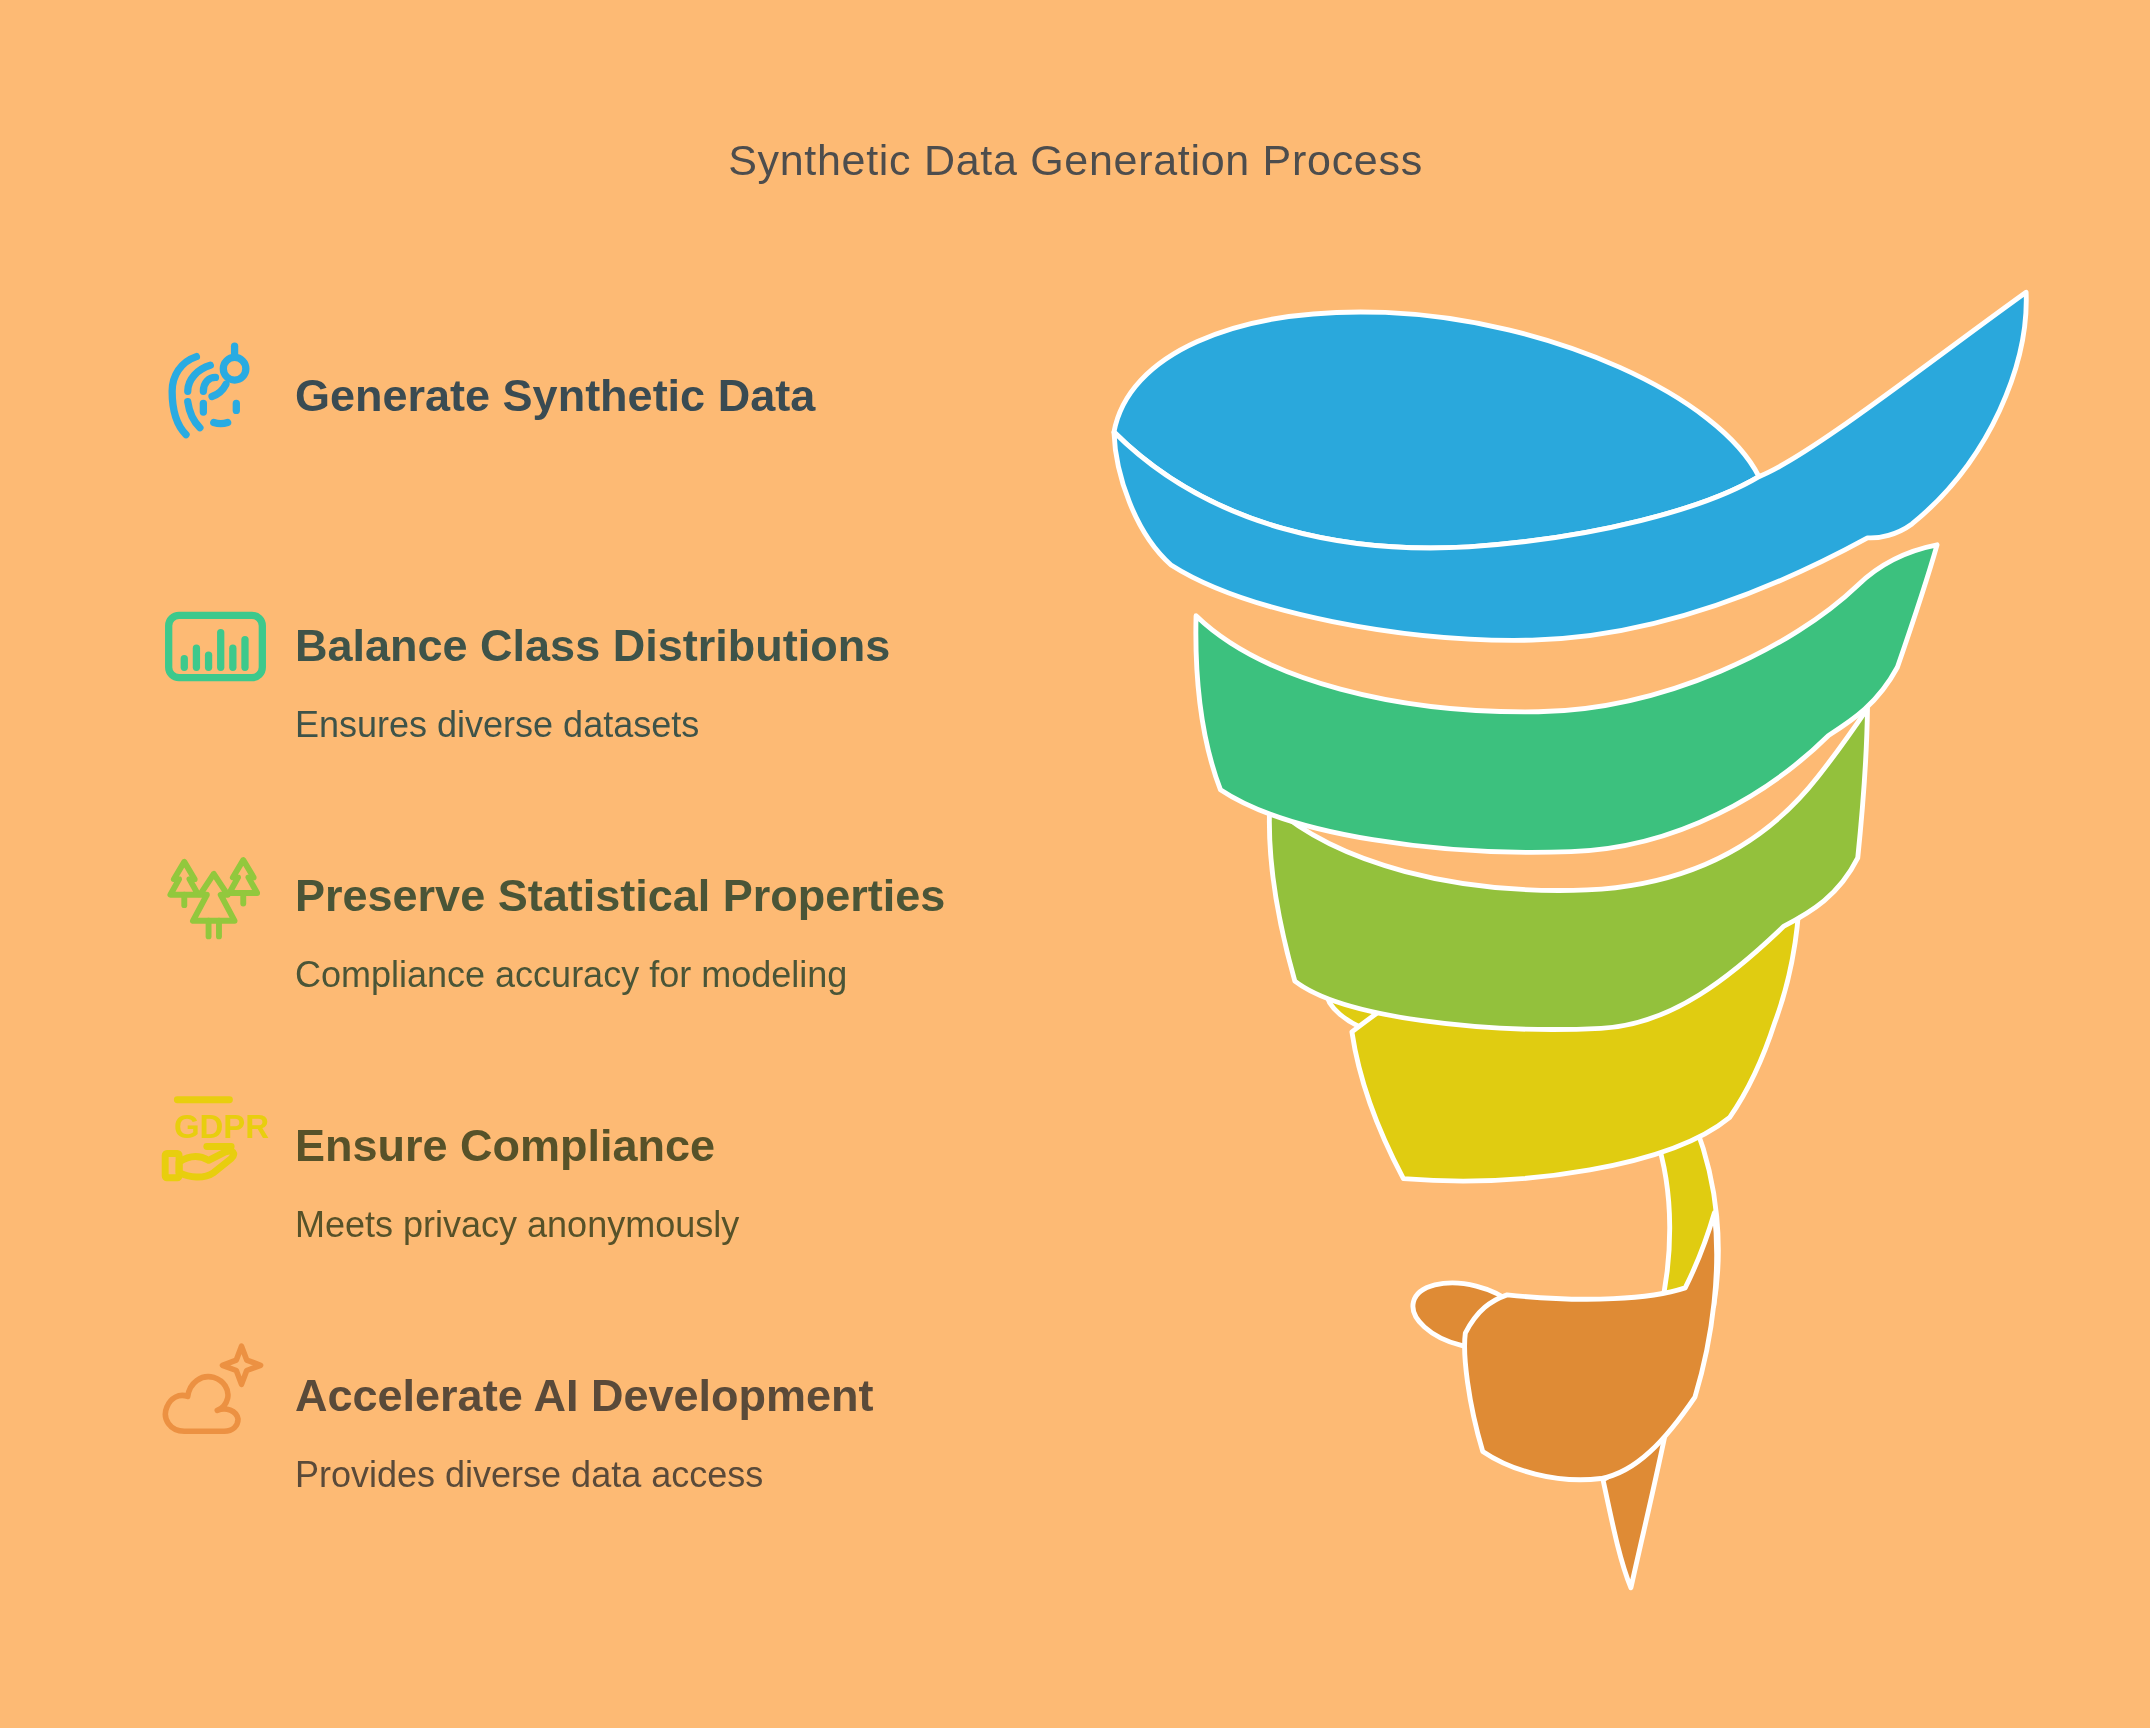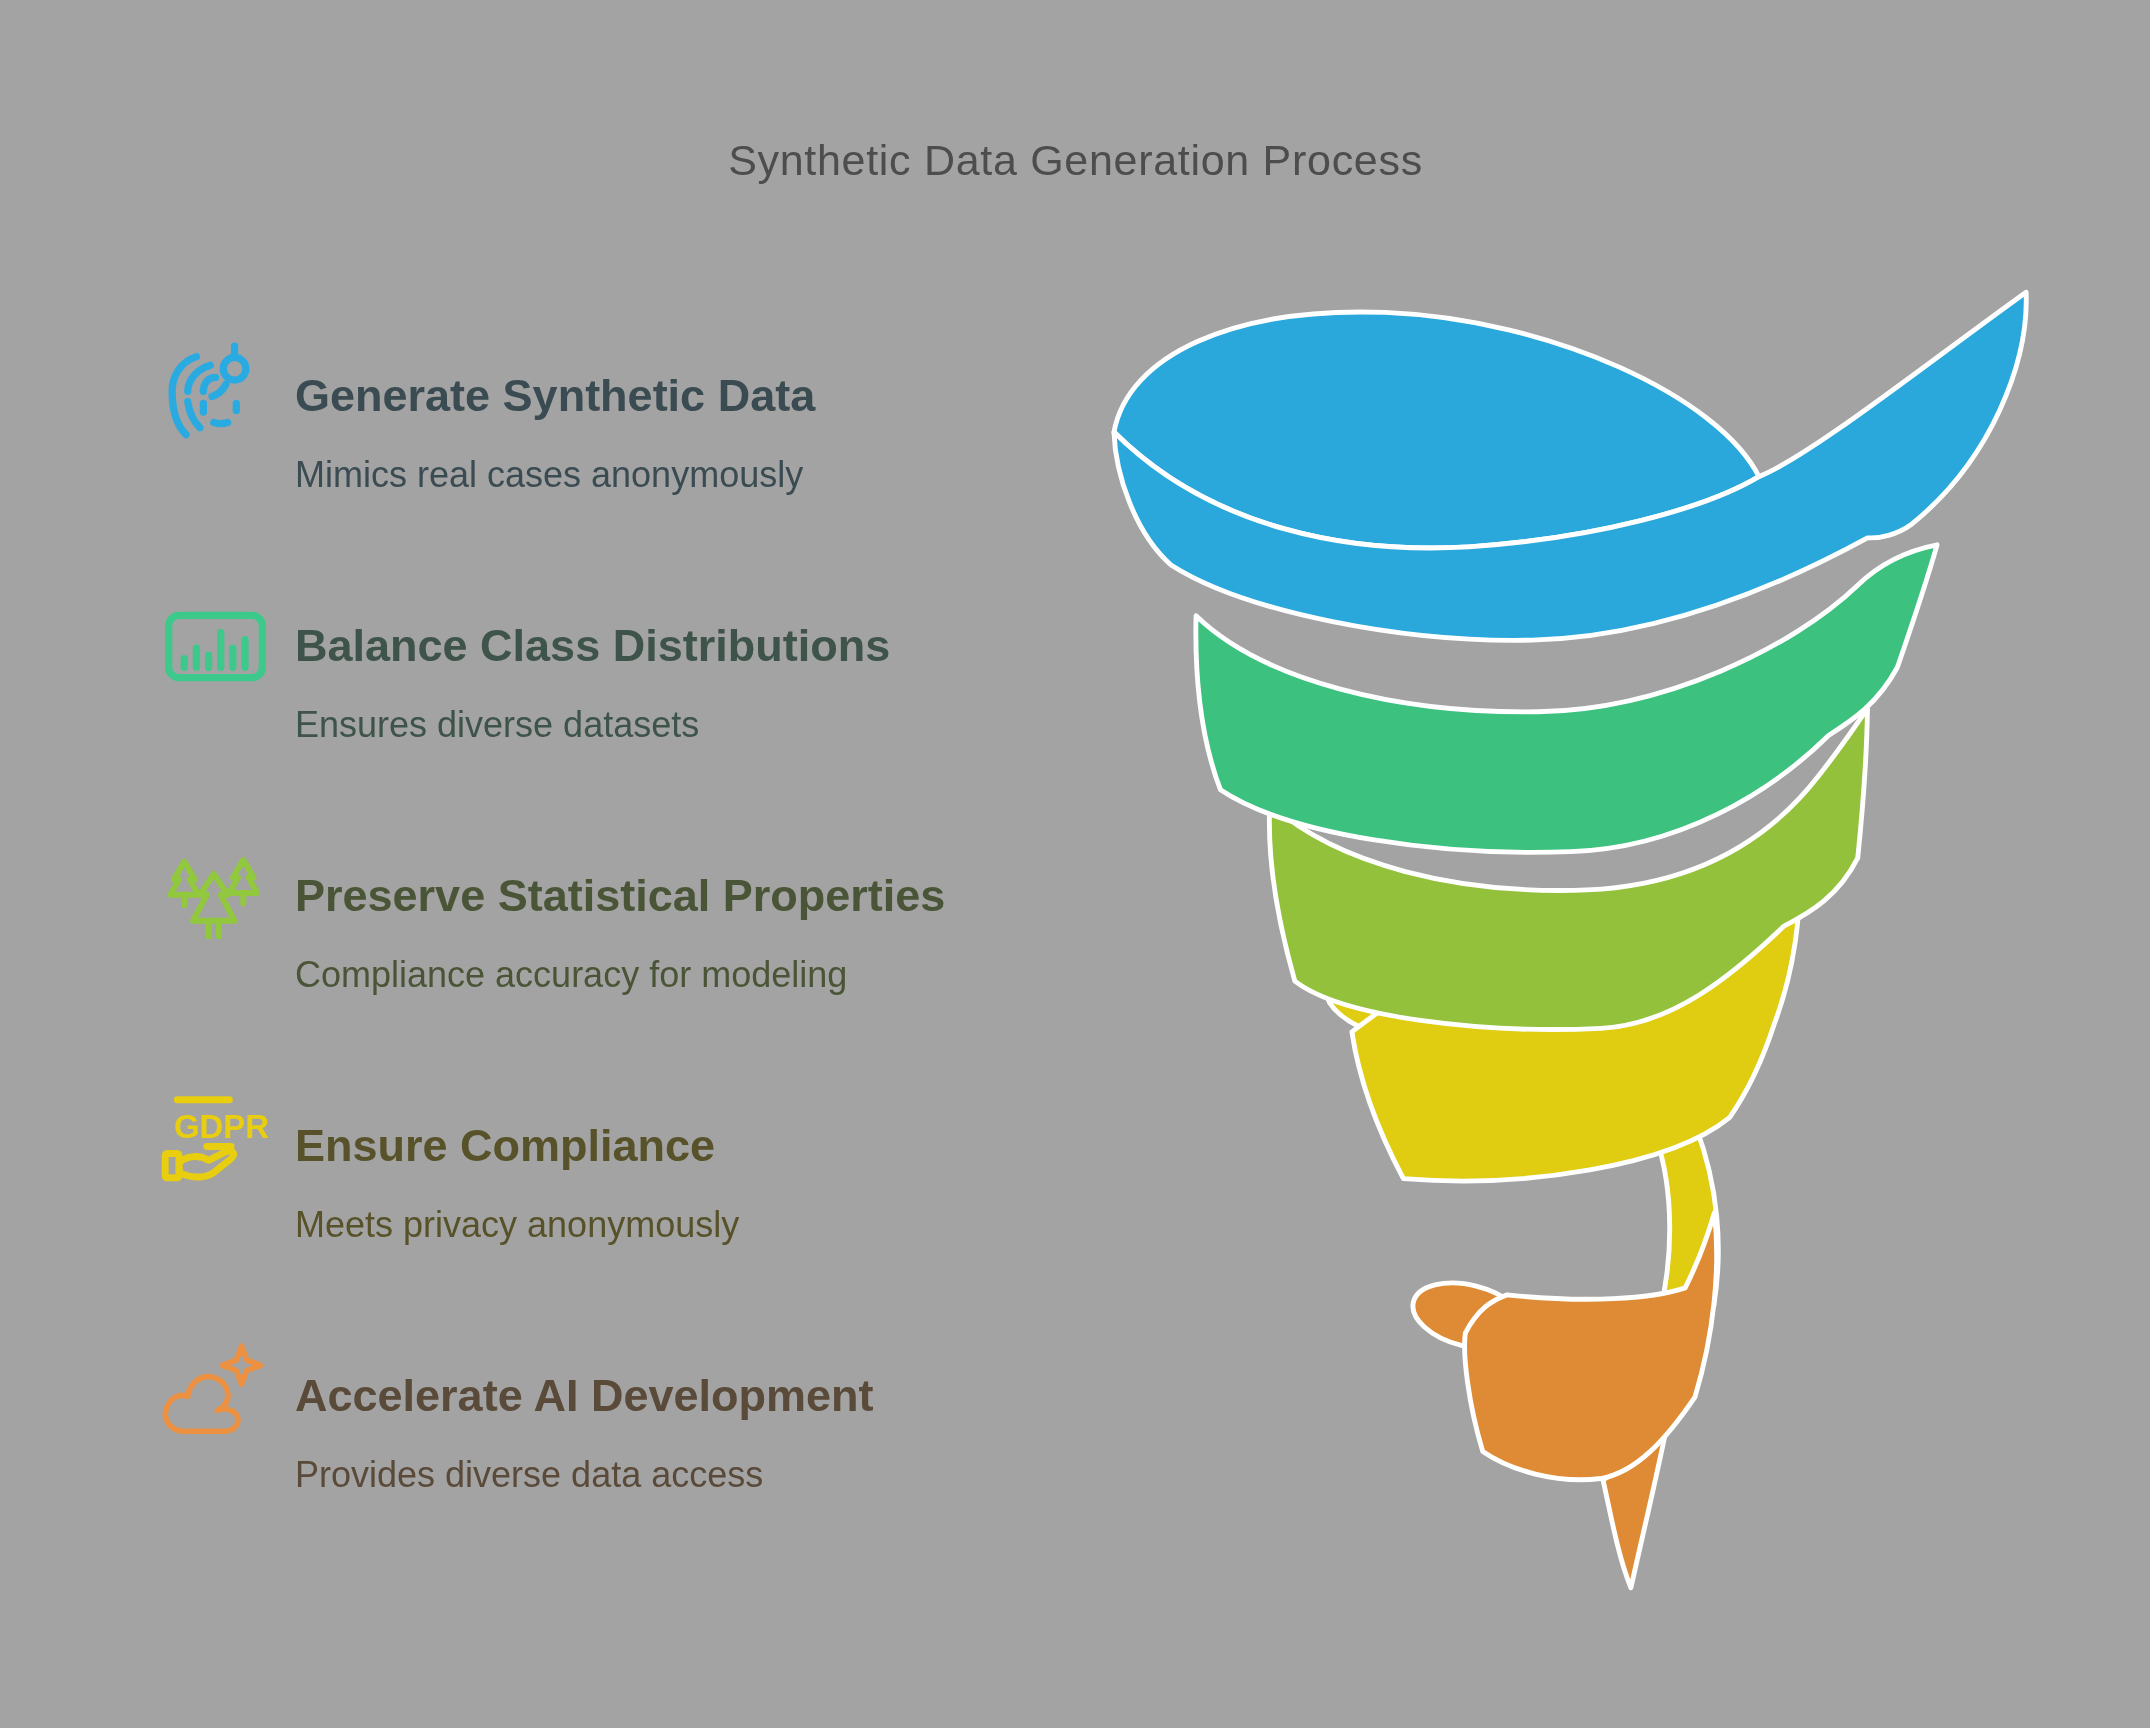--- a/index.html
+++ b/index.html
@@ -1,18 +1,18 @@
 <!DOCTYPE html>
 <html style="font-size:11px"><head>
 <meta charset="utf-8">
 <style>
   * { margin:0; padding:0; box-sizing:border-box; }
   html,body { width:2151px; height:1728px; background:#000; overflow:hidden;
               font-family:"Liberation Sans", sans-serif; }
-  .canvas { position:absolute; left:0; top:0; width:2151px; height:1728px; background:#a3a3a3; }
+  .canvas { position:absolute; left:0; top:0; width:2151px; height:1728px; background:#fdba74; }
 
   .diagram-title { position:absolute; left:0; top:136px; width:2151px; text-align:center;
                    font-size:43px; font-weight:normal; letter-spacing:0.7px; }
 
   .step { position:absolute; left:160px; width:905px; height:230px; }
   .step-0 { top:341px; } .step-1 { top:591px; } .step-2 { top:841px; }
   .step-3 { top:1091px; } .step-4 { top:1341px; }
 
   .step-icon { position:absolute; left:0; top:0; width:111px; height:111px; display:block; }
   .step-icon svg { width:111px; height:111px; display:block; }
@@ -45,21 +45,20 @@
           <path d="M25 36 L25 41"></path>
           <path d="M31 47 C34 48 36 48 39 47"></path>
           <path d="M38 25 C36 29 33 31 30 32"></path>
           <circle cx="43" cy="16" r="6.5"></circle>
           <path d="M43 3 L43 9.5"></path>
           <path d="M44 36 L44 40"></path>
         </g>
       </svg>
     </span>
     <div class="step-title" style="color: rgb(58, 75, 82);">Generate Synthetic Data</div>
-    <div class="step-desc" style="color: rgb(58, 75, 82);">Mimics real cases anonymously</div>
   </div>
 
   <div class="step step-1">
     <span class="step-icon">
       <svg viewBox="0 0 64 64">
         <g class="icon-stroke" stroke-width="4.2" stroke="#3dc98c">
           <rect x="5" y="14" width="54" height="36" rx="6"></rect>
           <path d="M14 44 L14 39"></path>
           <path d="M21 44 L21 33"></path>
           <path d="M28 44 L28 37"></path>

